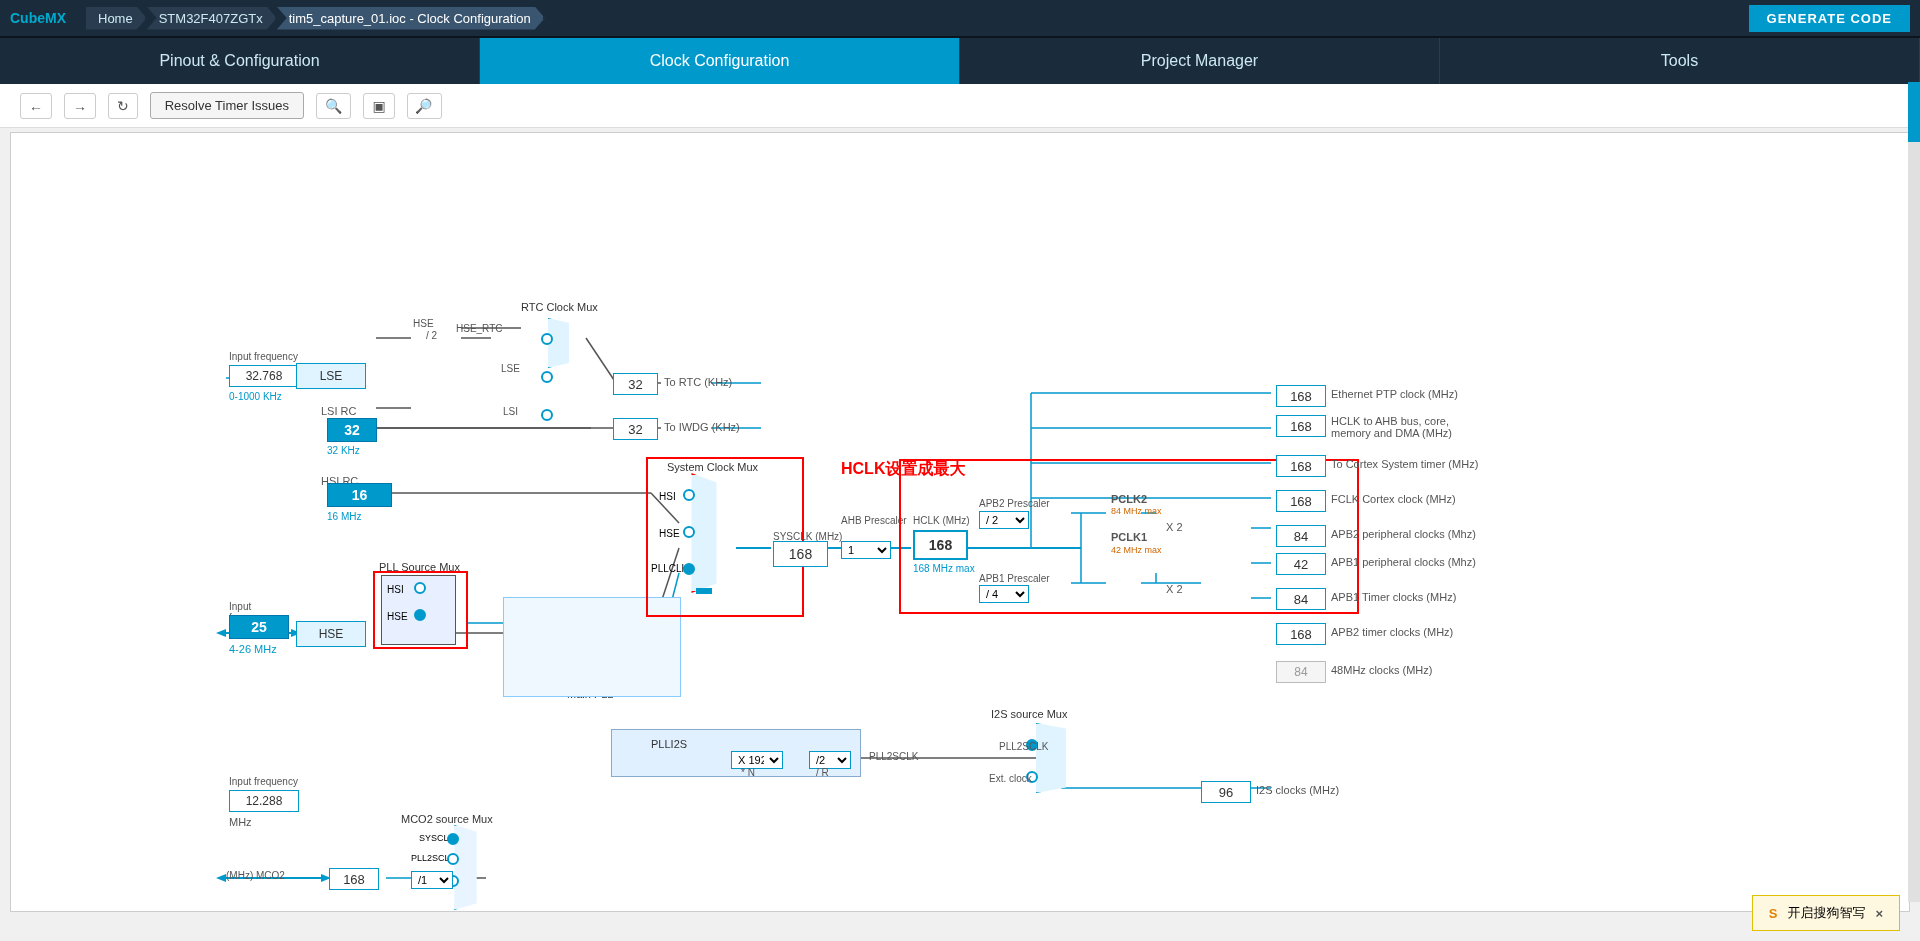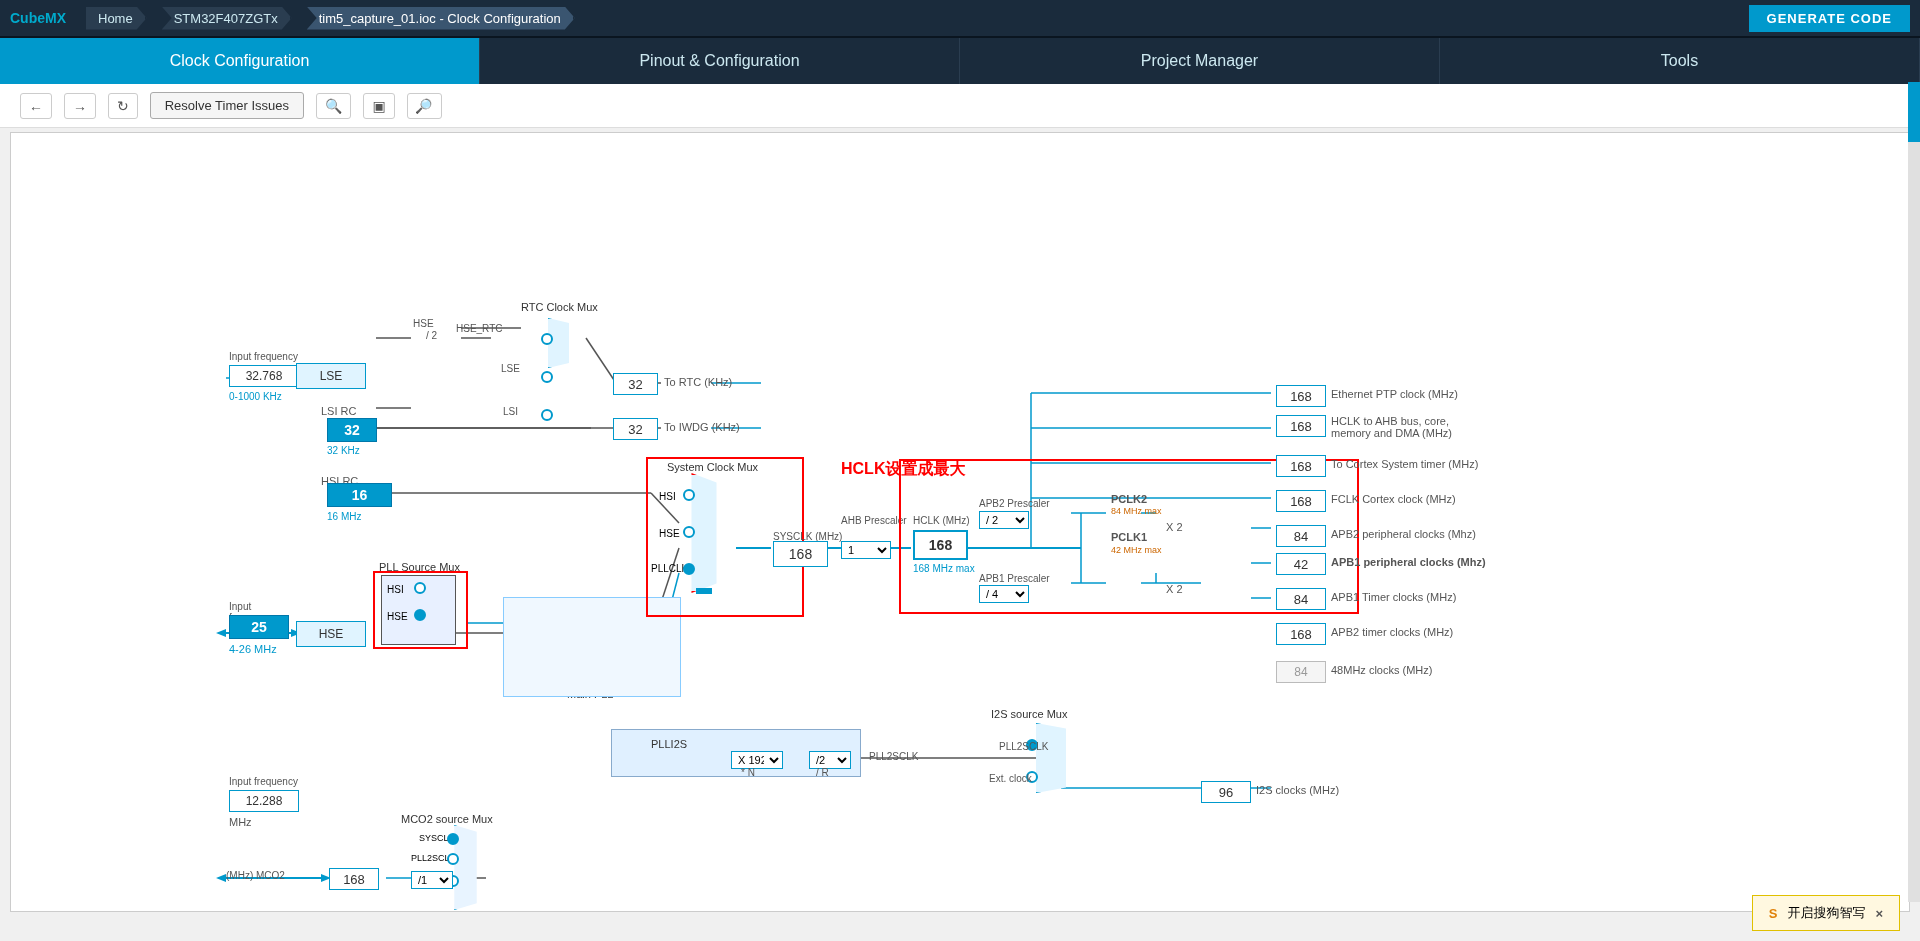--- a/index.html
+++ b/index.html
@@ -16,21 +16,21 @@
     }
     .top-bar .logo {
       color: #00aacc;
       font-weight: bold;
       font-size: 14px;
       margin-right: 20px;
     }
     .breadcrumb {
       display: flex;
       align-items: center;
-      gap: 15px;
+      gap: 0;
       justify-content: space-between;
     }
     .breadcrumb-item {
       color: #cce8f0;
       font-size: 13px;
       padding: 4px 12px;
       background: #2a3d50;
       border-right: 2px solid #1a2b3c;
       clip-path: polygon(0 0, calc(100% - 10px) 0, 100% 50%, calc(100% - 10px) 100%, 0 100%, 10px 50%);
       cursor: pointer;
@@ -257,25 +257,25 @@
   <span class="logo">CubeMX</span>
   <div class="breadcrumb">
     <div class="breadcrumb-item">Home</div>
     <div class="breadcrumb-item">STM32F407ZGTx</div>
     <div class="breadcrumb-item active">tim5_capture_01.ioc - Clock Configuration</div>
   </div>
   <button class="generate-btn">GENERATE CODE</button>
 </div>
 
 <div class="nav-tabs">
+  <div class="nav-tab">
+    <span>Pinout &amp; Configuration</span>
+  </div>
   <div class="nav-tab active">
     <span>Clock Configuration</span>
-  </div>
-  <div class="nav-tab">
-    <span>Pinout &amp; Configuration</span>
   </div>
   <div class="nav-tab">
     <span>Project Manager</span>
   </div>
   <div class="nav-tab">
     <span>Tools</span>
   </div>
 </div>
 
 <div class="toolbar">
@@ -546,21 +546,21 @@
   <div style="position:absolute; left:1320px; top:282px; font-size:11px; color:#555;">HCLK to AHB bus, core,</div>
   <div style="position:absolute; left:1320px; top:294px; font-size:11px; color:#555;">memory and DMA (MHz)</div>
 
   <div class="clk-box output-val" style="left:1265px; top:322px; width:50px; height:22px;">168</div>
   <div style="position:absolute; left:1320px; top:325px; font-size:11px; color:#555;">To Cortex System timer (MHz)</div>
 
   <div class="clk-box output-val" style="left:1265px; top:357px; width:50px; height:22px;">168</div>
   <div style="position:absolute; left:1320px; top:360px; font-size:11px; color:#555;">FCLK Cortex clock (MHz)</div>
 
   <div class="clk-box output-val" style="left:1265px; top:420px; width:50px; height:22px;">42</div>
-  <div style="position:absolute; left:1320px; top:423px; font-size:11px; color:#555;font-weight:bold;">APB1 peripheral clocks (Mhz)</div>
+  <div style="position:absolute; left:1320px; top:423px; font-size:11px; color:#555;">APB1 peripheral clocks (Mhz)</div>
 
   <div class="clk-box output-val" style="left:1265px; top:455px; width:50px; height:22px;">84</div>
   <div style="position:absolute; left:1320px; top:458px; font-size:11px; color:#555;">APB1 Timer clocks (MHz)</div>
 
   <div class="clk-box output-val" style="left:1265px; top:392px; width:50px; height:22px;">84</div>
   <div style="position:absolute; left:1320px; top:395px; font-size:11px; color:#555;">APB2 peripheral clocks (Mhz)</div>
 
   <div class="clk-box output-val" style="left:1265px; top:490px; width:50px; height:22px;">168</div>
   <div style="position:absolute; left:1320px; top:493px; font-size:11px; color:#555;">APB2 timer clocks (MHz)</div>
 

